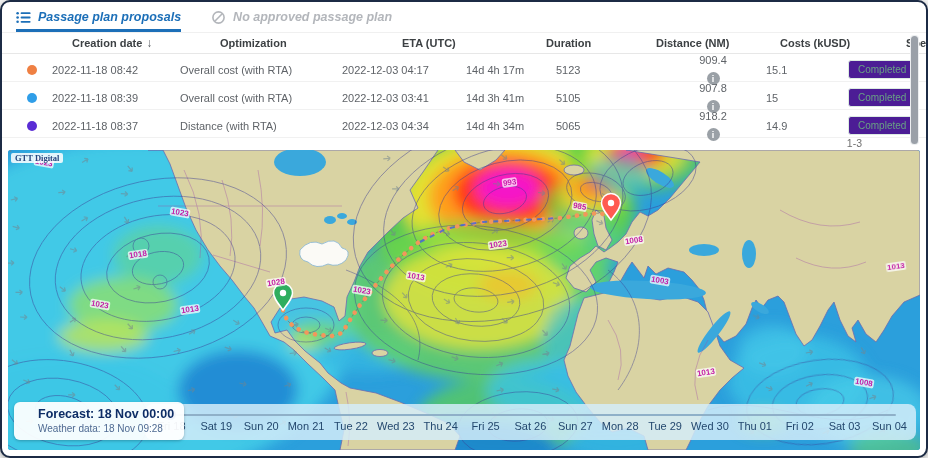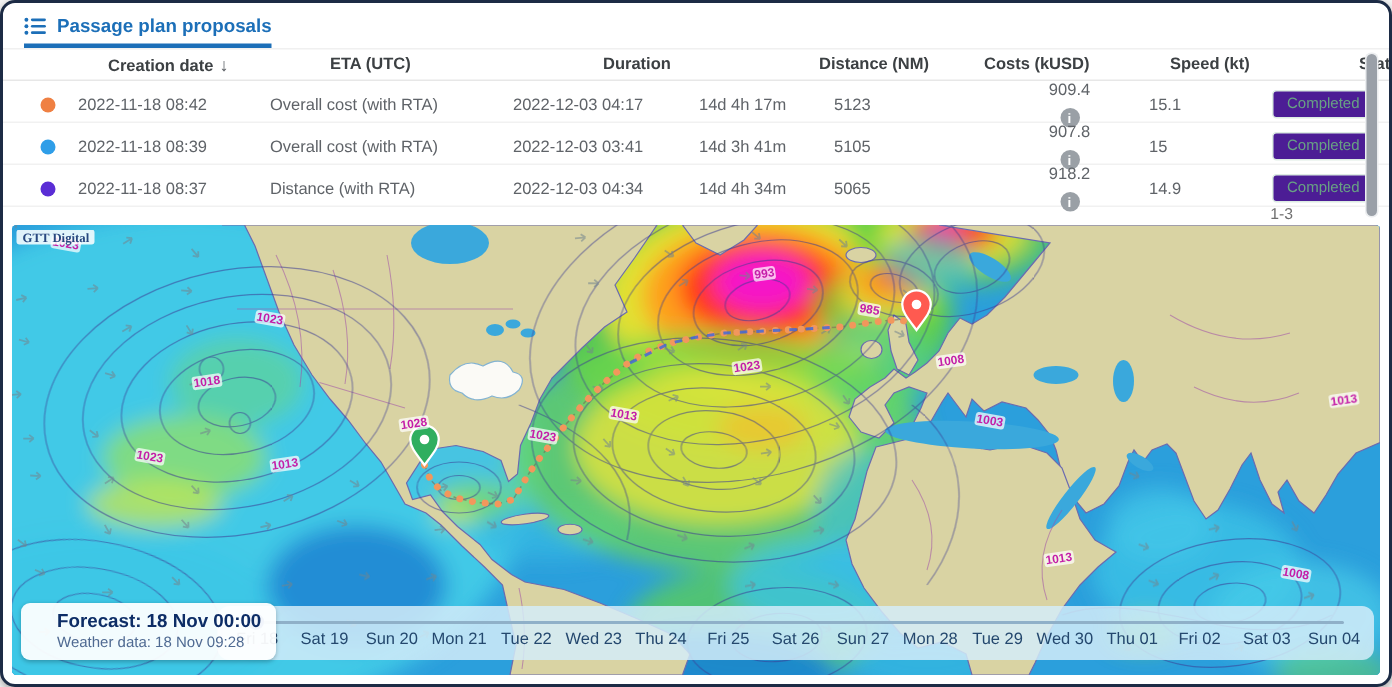--- a/index.html
+++ b/index.html
@@ -3,21 +3,21 @@
 <meta charset="utf-8">
 <style>
   * { box-sizing: border-box; margin: 0; padding: 0; }
   html,body { background:#f5f5f5; font-family:"Liberation Sans", sans-serif; }
   .frame {
     position:relative; width:928px; height:458px; background:#fff;
     border:2px solid #1c2b45; border-radius:10px; overflow:hidden;
     box-shadow:0 2px 6px rgba(0,0,0,.35);
   }
   
-  .tabbar { display:flex; align-items:stretch; height:30px; padding-left:14px; gap:30px; }
+  .tabbar { display:flex; align-items:stretch; height:30px; padding-left:14px; gap:30px;font-style:italic; }
   .tab { display:flex; align-items:center; gap:7px; position:relative; font-size:12.5px; cursor:pointer; }
   .tab.active { color:#1c6fb8; font-weight:bold; }
   .tab.active::after { content:""; position:absolute; left:0; right:0; bottom:0; height:3px; background:#1c6fb8; }
   .tab.inactive { color:#b3b6bb; font-weight:bold; }
   .tab svg { display:block; }
   
   .thead,.trow { display:grid; grid-template-columns:40px 128px 162px 124px 90px 104px 106px 82px auto;
     align-items:center; padding-left:10px; }
   .thead { height:22px; font-size:11px; font-weight:bold; color:#3c4043; border-top:1px solid #f0f0f0; border-bottom:1px solid #e7e7e7;gap:20px; }
   .trow { height:28px; font-size:11px; color:#5f6368; border-bottom:1px solid #f1f1f1; cursor:pointer; }
@@ -61,28 +61,36 @@
       <svg width="15" height="13" viewBox="0 0 15 13">
         <circle cx="1.6" cy="2.2" r="1.3" fill="#1c6fb8"></circle>
           <rect x="4.6" y="1.3" width="10" height="1.8" rx=".9" fill="#1c6fb8"></rect>
         <circle cx="1.6" cy="6.5" r="1.3" fill="#1c6fb8"></circle>
           <rect x="4.6" y="5.6" width="10" height="1.8" rx=".9" fill="#1c6fb8"></rect>
         <circle cx="1.6" cy="10.8" r="1.3" fill="#1c6fb8"></circle>
           <rect x="4.6" y="9.9" width="10" height="1.8" rx=".9" fill="#1c6fb8"></rect>
       </svg>
       <span>Passage plan proposals</span>
     </div>
+    <div class="tab inactive">
+      <svg width="15" height="15" viewBox="0 0 15 15">
+        <circle cx="7.5" cy="7.5" r="5.6" fill="none" stroke="#b3b6bb" stroke-width="1.6"></circle>
+        <line x1="3.8" y1="11.2" x2="11.2" y2="3.8" stroke="#b3b6bb" stroke-width="1.6"></line>
+      </svg>
+      <span>No approved passage plan</span>
+    </div>
   </div>
 
   <div>
     <div class="thead">
       <div></div>
       <div>
         <span>Creation date</span><span class="sorticon">↓</span>
       </div>
+      <div>Optimization</div>
       <div>ETA (UTC)</div>
       <div>Duration</div>
       <div>Distance (NM)</div>
       <div>Costs (kUSD)</div>
       <div>Speed (kt)</div>
       <div>Status</div>
     </div>
 
     <div class="trow">
       <div class="dotcell">

